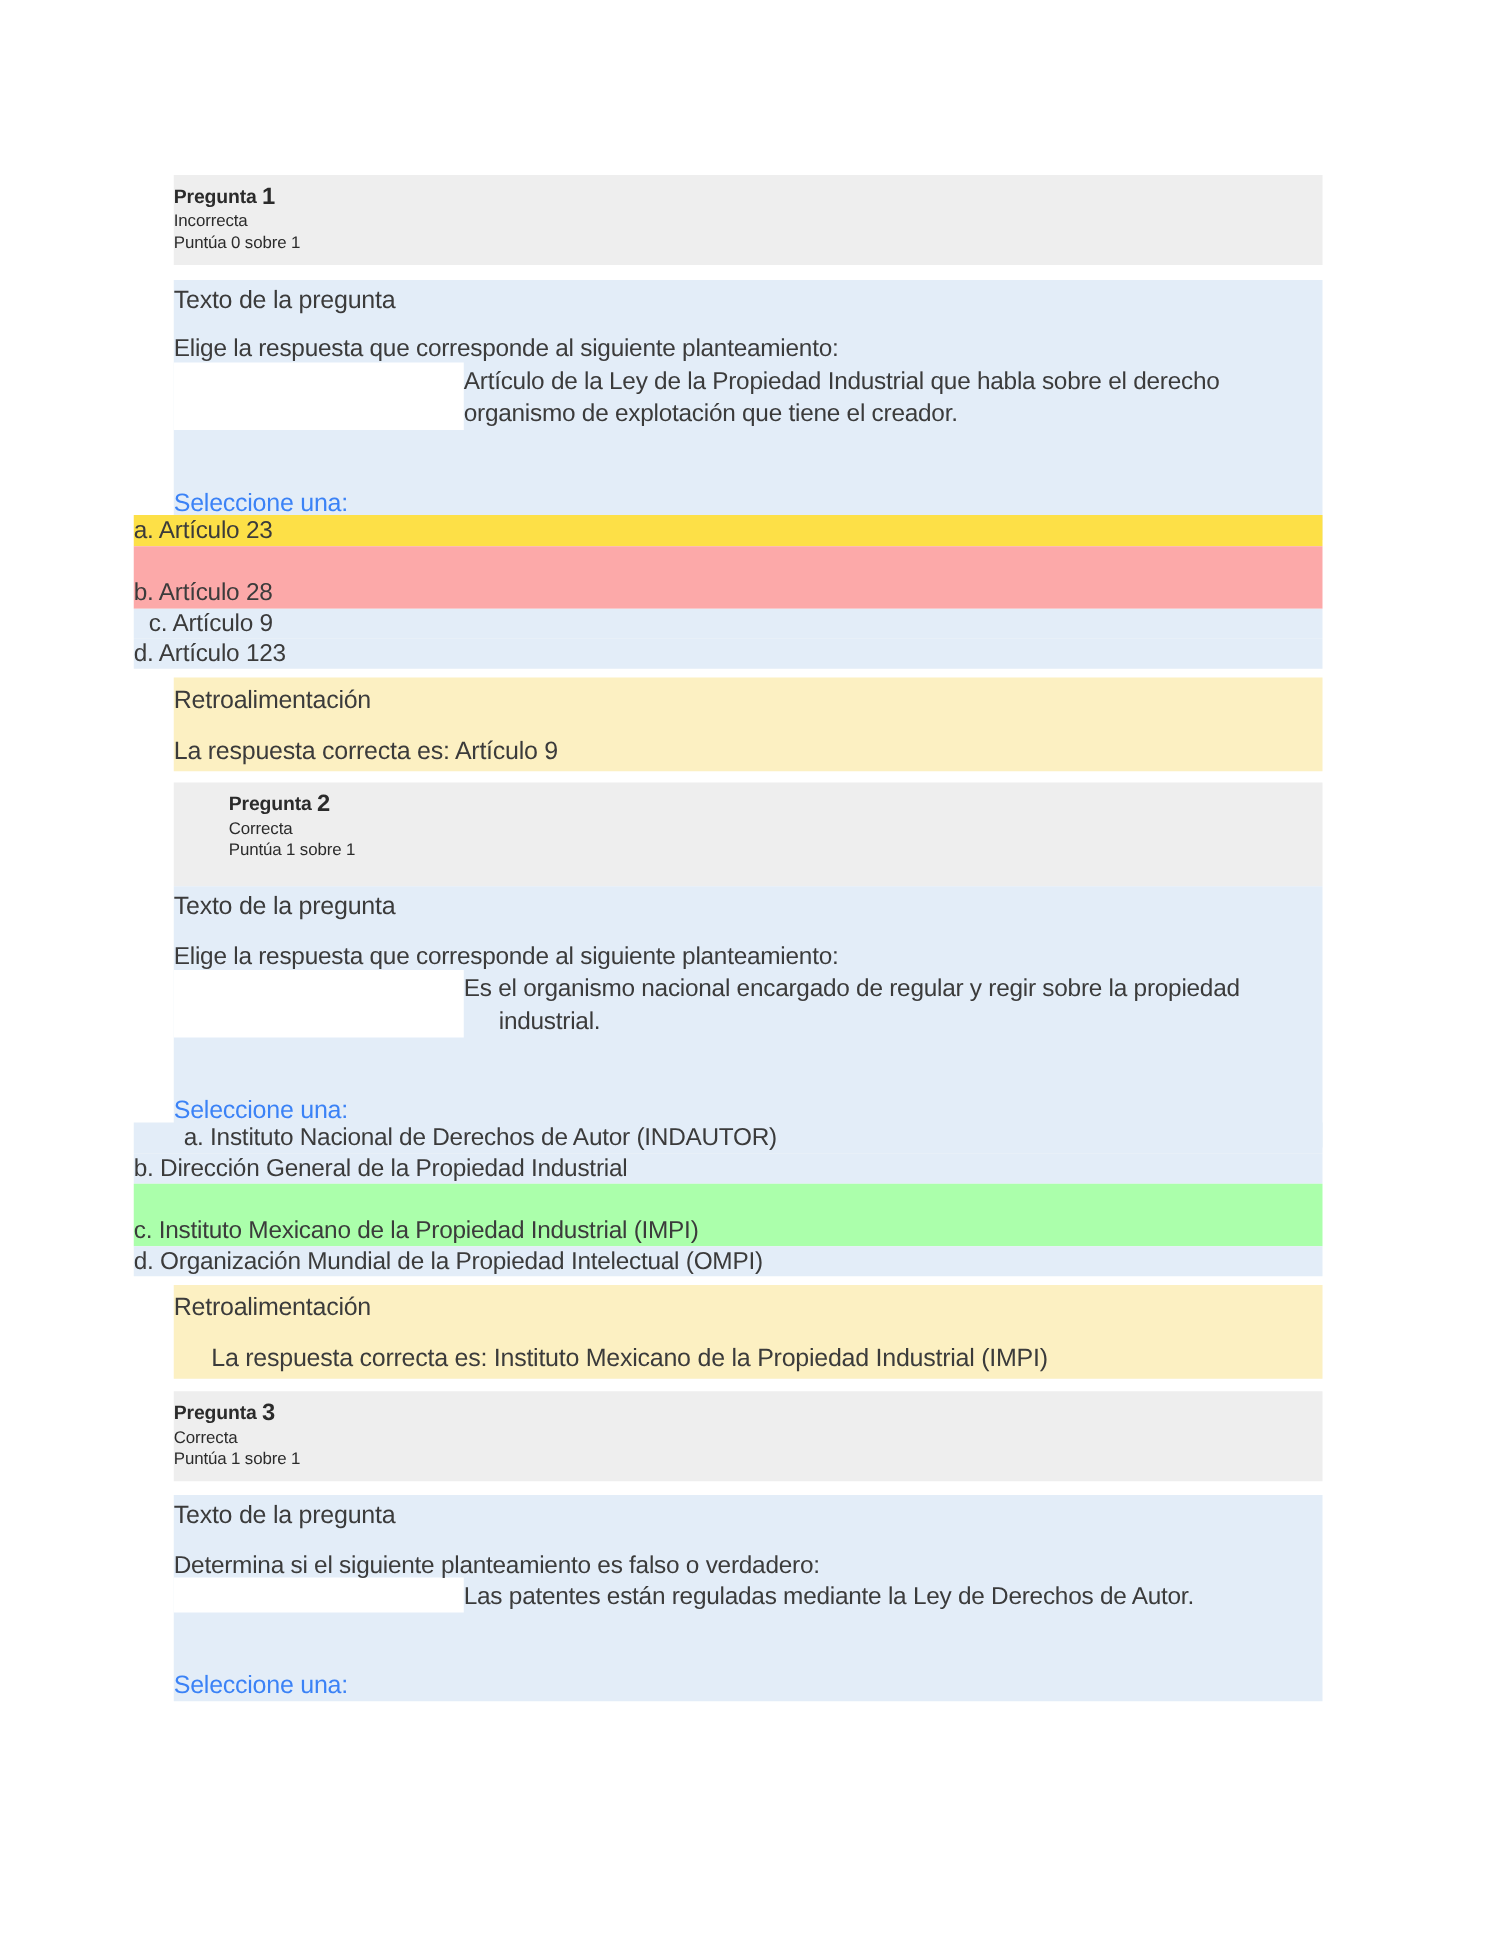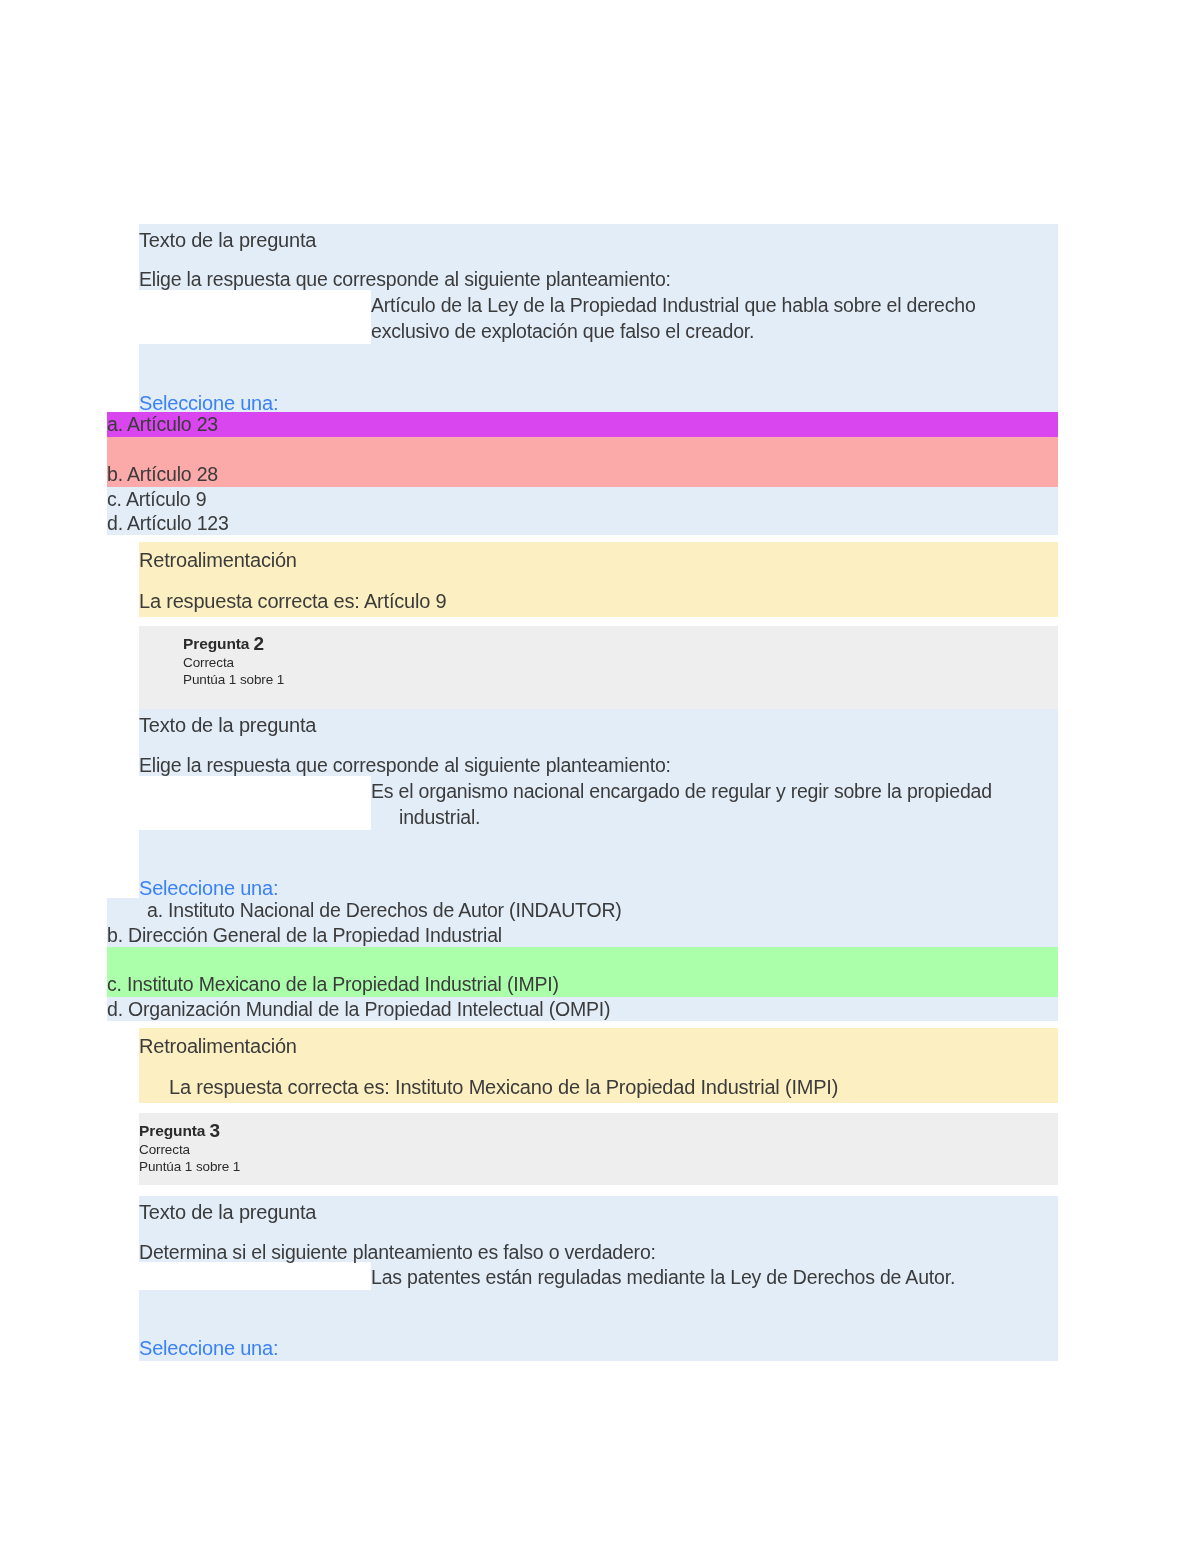--- a/index.html
+++ b/index.html
@@ -134,40 +134,48 @@
     letter-spacing: -0.2px;
     color: #3b3b3b;
     white-space: nowrap;
   }
 </style>
 </head>
 <body>
 
 <div class="page">
 
+  <div class="block qhead" style="top:140px;height:72px;">
+    <div class="qtitle" style="margin-left:0;">
+      <span>Pregunta</span>
+      <span class="qnum">1</span>
+    </div>
+    <div class="qstate">Incorrecta</div>
+    <div class="qgrade">Puntúa 0 sobre 1</div>
+  </div>
 
   <div class="block qbody" style="top:224px;height:208px;"></div>
 
   <div class="block notch" style="left:139px;top:290px;width:232px;height:54px;"></div>
 
   <div class="block legend" style="left:139px;top:227px;width:900px;">Texto de la pregunta</div>
   <div class="block prompt" style="left:139px;top:266px;width:900px;">Elige la respuesta que corresponde al siguiente planteamiento:</div>
   <div class="block stmt" style="left:371px;top:292px;width:680px;">Artículo de la Ley de la Propiedad Industrial que habla sobre el derecho</div>
-  <div class="block stmt" style="left:371px;top:318px;width:680px;">exclusivo de explotación que falso el creador.</div>
+  <div class="block stmt" style="left:371px;top:318px;width:680px;">organismo de explotación que tiene el creador.</div>
   <div class="block selone" style="left:139px;top:390px;width:400px;">Seleccione una:</div>
 
   <div class="block answers" style="top:412px;height:123px;">
-    <div class="arow" style="top:0px;height:25px;background:#d946ef;">
+    <div class="arow" style="top:0px;height:25px;background:#fde047;">
       <div class="atext" style="top:-1px;">a. Artículo 23</div>
     </div>
     <div class="arow" style="top:25px;height:50px;background:#fca9a9;">
       <div class="atext" style="top:24px;">b. Artículo 28</div>
     </div>
     <div class="arow" style="top:75px;height:24px;background:#e3edf8;">
-      <div class="atext" style="top:-1px;">c. Artículo 9</div>
+      <div class="atext" style="top:-1px;padding-left:12px;">c. Artículo 9</div>
     </div>
     <div class="arow" style="top:99px;height:24px;background:#e3edf8;">
       <div class="atext" style="top:-1px;">d. Artículo 123</div>
     </div>
   </div>
 
   <div class="block fb" style="top:542px;height:75px;">
     <div class="fbtitle" style="position:absolute;left:0;top:5px;">Retroalimentación</div>
     <div class="fbtext" style="position:absolute;left:0;top:46px;">La respuesta correcta es: Artículo 9</div>
   </div>

